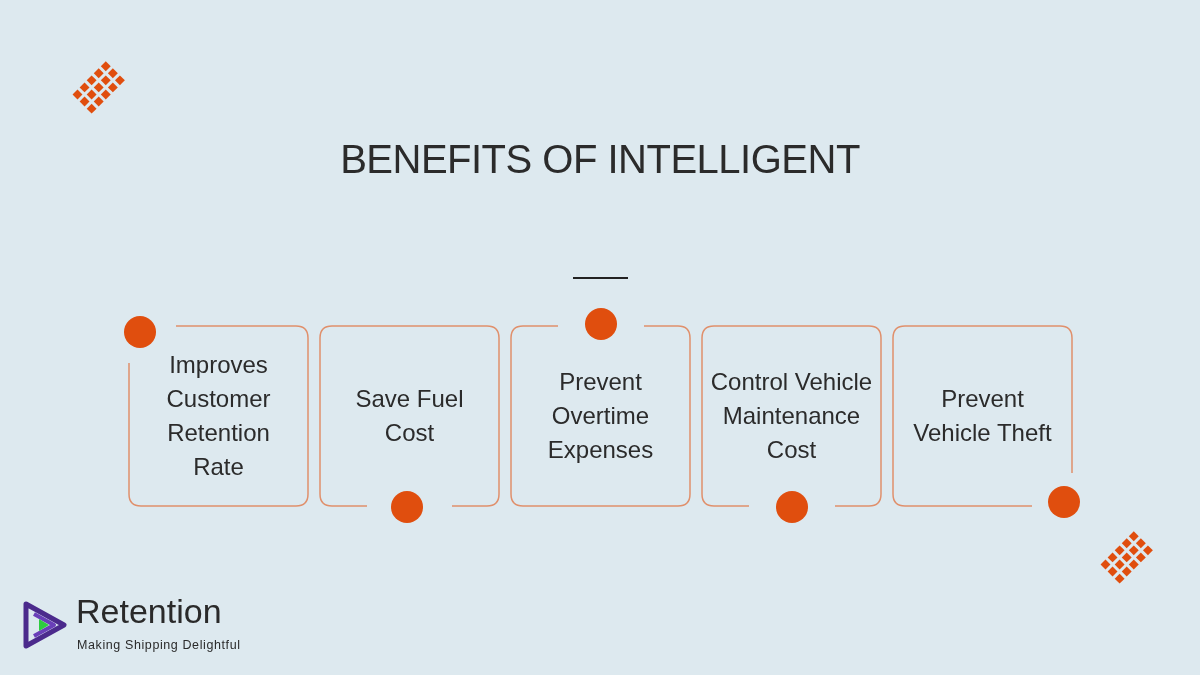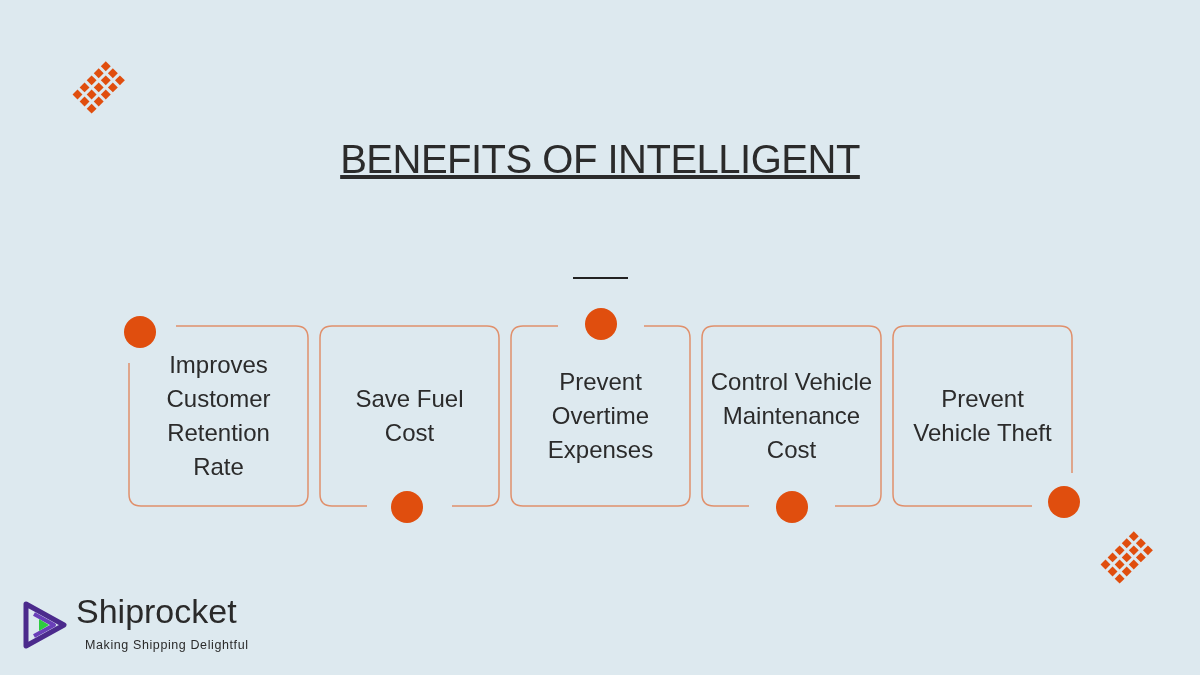--- a/index.html
+++ b/index.html
@@ -8,21 +8,21 @@
     background: #dde9ef;
     font-family: "Liberation Sans", "DejaVu Sans", sans-serif;
     position: relative;
   }
   .title {
     position: absolute; left: 0; right: 0; top: 136px;
     text-align: center; color: #2b2b2b;
     font-size: 40px; line-height: 46px; font-weight: 400;
     letter-spacing: -0.5px;
   }
-  .title div { white-space: nowrap; text-decoration: underline; }
+  .title div { white-space: nowrap; }
   .divider {
     position: absolute; left: 573px; top: 277px; width: 55px; height: 2px;
     background: #222;
   }
   .box {
     position: absolute; top: 325px; width: 181px; height: 182px;
     box-sizing: border-box;
   }
   .box svg.frame { position: absolute; left: 0; top: 0; overflow: visible; }
   .box .label {
@@ -37,21 +37,21 @@
     background: #e04e0e;
   }
   .deco { position: absolute; }
   .logo { position: absolute; left: 20px; top: 598px; }
   .logo-name {
     position: absolute; left: 56px; top: -6px;
     font-size: 34px; color: #2a2a2a; letter-spacing: 0px; white-space: nowrap;
   }
   .logo-tag {
     position: absolute; left: 57px; top: 40px;
-    font-size: 12.5px; color: #2a2a2a; letter-spacing: 0.6px; white-space: nowrap; margin-left: 8px;
+    font-size: 12.5px; color: #2a2a2a; letter-spacing: 0.6px; white-space: nowrap;
   }
 </style>
 </head>
 <body>
 
 <svg class="deco" style="left:62px;top:52px" width="72" height="68" viewBox="0 0 72 68">
   <g fill="#e04e0e" transform="translate(36,34) rotate(-45)">
     <g id="dg1">
       <rect x="-24" y="-12" width="7" height="7"></rect>
         <rect x="-14" y="-12" width="7" height="7"></rect>
@@ -135,15 +135,15 @@
   <div class="dot" style="left:156px;top:161px"></div>
   <div class="label" style="padding:0 10px">Prevent Vehicle Theft</div>
 </div>
 
 <div class="logo">
   <svg width="52" height="54" viewBox="0 0 52 54" style="position:absolute;left:0;top:0">
     <path d="M6 6 L44 27 L6 48 Z" fill="none" stroke="#4b2a8c" stroke-width="5" stroke-linejoin="round"></path>
     <path d="M14 16 L34 27 L14 38" fill="none" stroke="#6a3fb8" stroke-width="4" stroke-linejoin="round"></path>
     <path d="M19 21 L29 27 L19 33 Z" fill="#2ecc40"></path>
   </svg>
-  <div class="logo-name">Shiprocket</div>
+  <div class="logo-name">Retention</div>
   <div class="logo-tag">Making Shipping Delightful</div>
 </div>
 
 </body></html>

